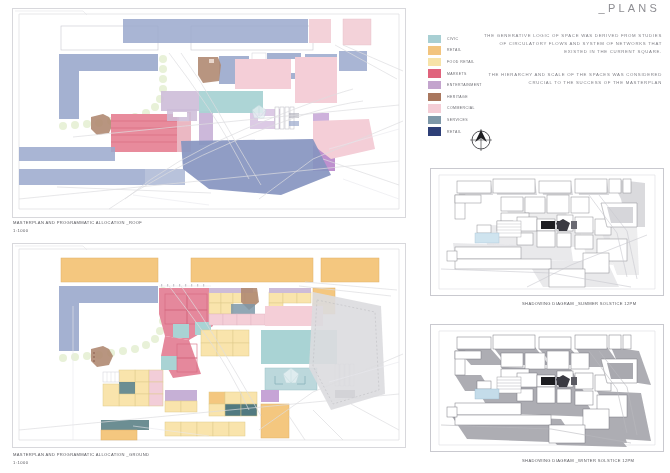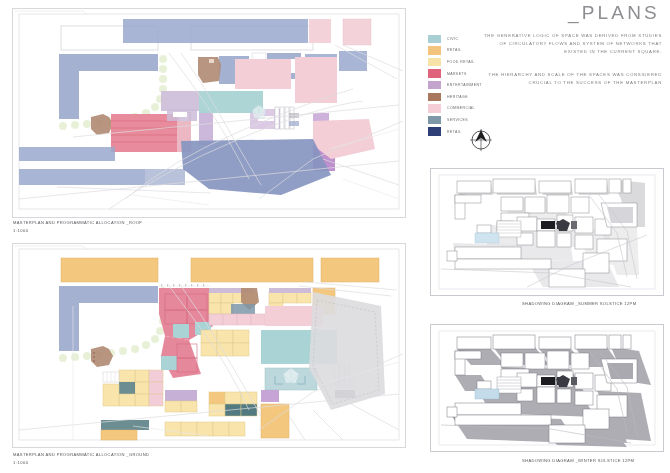--- a/index.html
+++ b/index.html
@@ -8,21 +8,21 @@
     background:#ffffff;
     font-family:"Liberation Sans", sans-serif;
     overflow:hidden;
     position:relative;
   }
   .board{position:absolute;inset:0;}
 
   
   #page-title{
     position:absolute;right:10px;top:2px;
-    font-size:19px;letter-spacing:3.2px;
+    font-size:11px;letter-spacing:3.2px;
     color:#8d8d92;font-weight:400;
     font-family:"Liberation Sans", sans-serif;
   }
 
   
   .plan-frame{
     position:absolute;background:#ffffff;
     border:0.6px solid #d8d8dc;
     overflow:hidden;
   }

